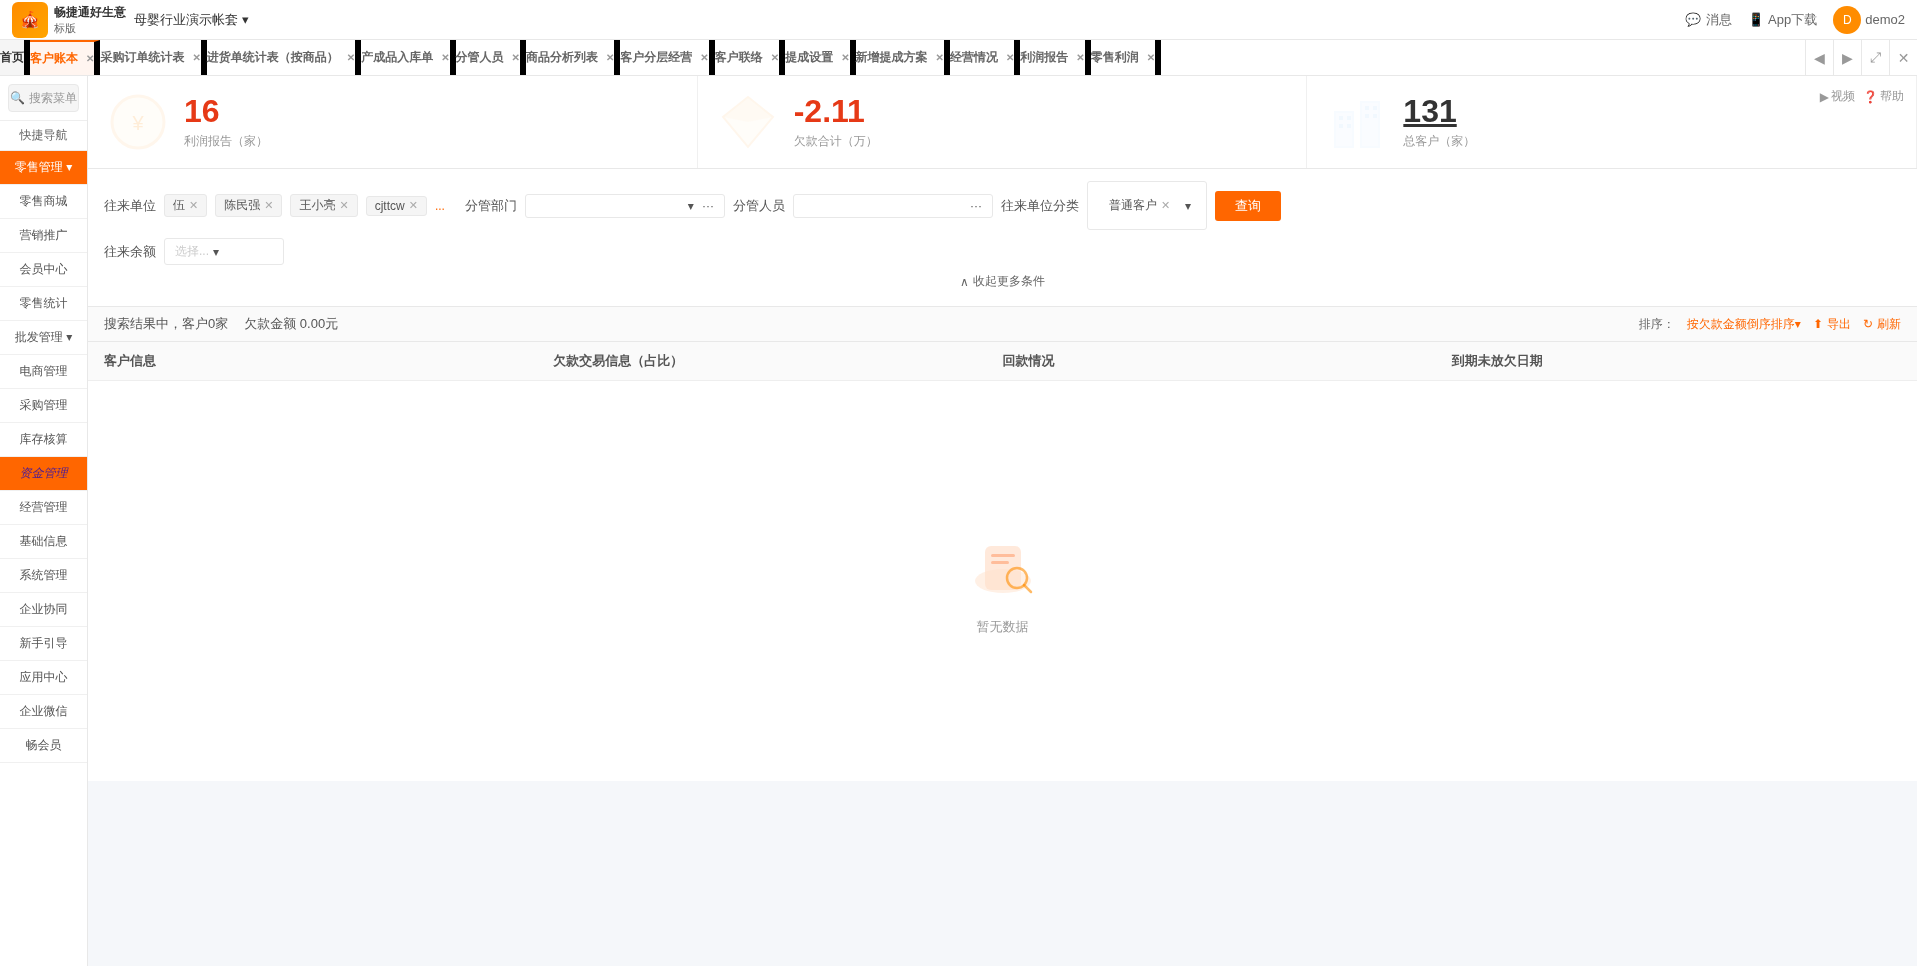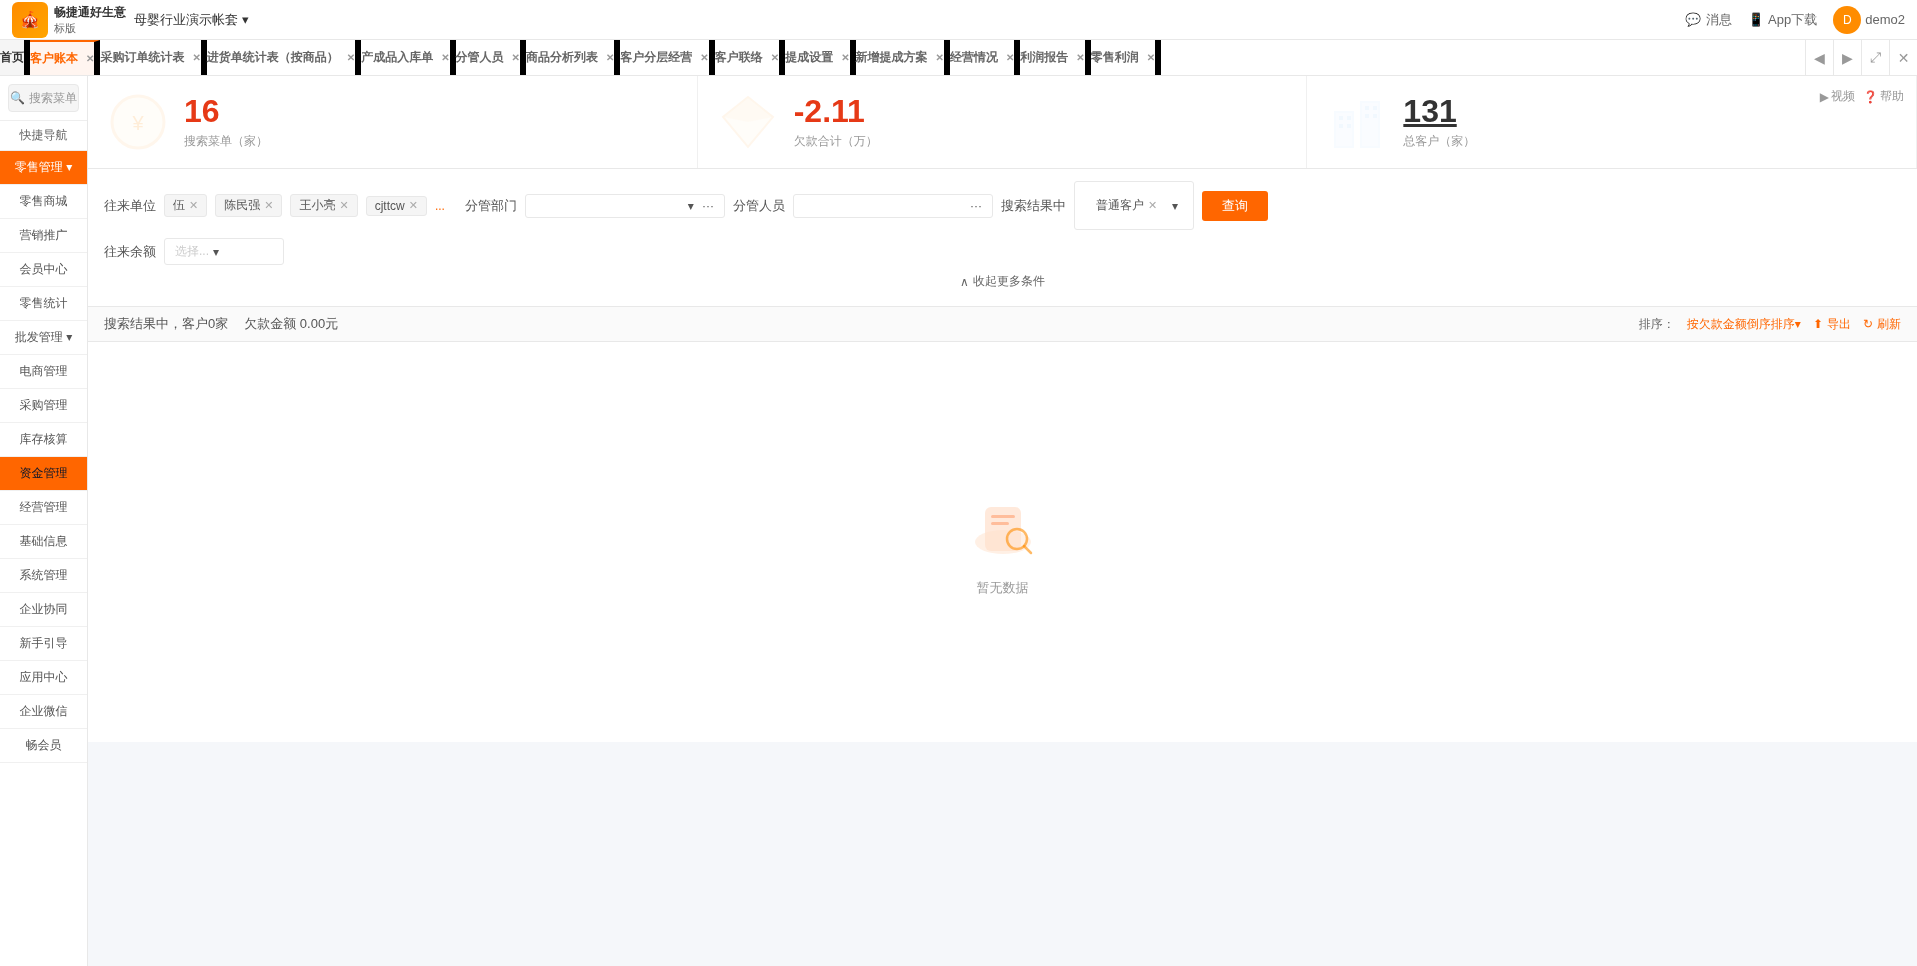--- a/index.html
+++ b/index.html
@@ -210,21 +210,21 @@
     </div>
     <div class="sidebar-item">
       <span>电商管理</span>
     </div>
     <div class="sidebar-item">
       <span>采购管理</span>
     </div>
     <div class="sidebar-item">
       <span>库存核算</span>
     </div>
-    <div class="sidebar-item" style="background:#ff6600;color:#0f172a;">
+    <div class="sidebar-item" style="background:#ff6600;color:#4c1d95;font-style:italic;">
       <span>资金管理</span>
     </div>
     <div class="sidebar-item">
       <span>经营管理</span>
     </div>
     <div class="sidebar-item">
       <span>基础信息</span>
     </div>
     <div class="sidebar-item">
       <span>系统管理</span>
@@ -252,21 +252,21 @@
 
       <div class="stat-card">
         <div class="stat-icon">
           <svg viewBox="0 0 60 60" fill="none" xmlns="http://www.w3.org/2000/svg">
             <circle cx="30" cy="30" r="26" stroke="#ff8c00" stroke-width="3" fill="#ffe0b2" opacity="0.5"></circle>
             <text x="30" y="38" text-anchor="middle" font-size="20" fill="#ff8c00">¥</text>
           </svg>
         </div>
         <div class="stat-info">
           <div class="stat-value red">16</div>
-          <div class="stat-label">搜索菜单（家）</div>
+          <div class="stat-label">利润报告（家）</div>
         </div>
       </div>
 
       <div class="stat-card">
         <div class="stat-icon">
           <svg viewBox="0 0 60 60" fill="none" xmlns="http://www.w3.org/2000/svg">
             <polygon points="30,5 55,25 30,55 5,25" stroke="#ff8c00" stroke-width="2" fill="#ffe0b2" opacity="0.5"></polygon>
             <polygon points="30,5 55,25 30,30 5,25" fill="#ffcc80" opacity="0.4"></polygon>
           </svg>
         </div>
@@ -335,21 +335,21 @@
           <span>▾</span>
           <span style="margin-left:4px;">···</span>
         </div>
 
         <span class="filter-label">分管人员</span>
         <div class="filter-select filter-select-wide">
           <span style="flex:1;color:#ccc;"></span>
           <span>···</span>
         </div>
 
-        <span class="filter-label">搜索结果中</span>
+        <span class="filter-label">往来单位分类</span>
         <div class="filter-select">
           <div class="filter-tag" style="margin:11px;border:none;background:transparent;padding:0;">
             <span>普通客户</span>
             <span class="tag-close">✕</span>
           </div>
           <span>▾</span>
         </div>
 
         <button class="btn-query">查询</button>
       </div>
@@ -382,20 +382,26 @@
           <span>导出</span>
         </div>
         <div class="results-btn">
           <span>↻</span>
           <span>刷新</span>
         </div>
       </div>
     </div>
 
     <div class="data-table">
+      <div class="table-header">
+        <div>客户信息</div>
+        <div>欠款交易信息（占比）</div>
+        <div>回款情况</div>
+        <div>到期未放欠日期</div>
+      </div>
       <div class="table-body">
         <div class="empty-state">
 
           <svg class="empty-icon" viewBox="0 0 80 80" fill="none" xmlns="http://www.w3.org/2000/svg">
             <ellipse cx="40" cy="55" rx="28" ry="12" fill="#ffccaa" opacity="0.3"></ellipse>
             <rect x="22" y="20" width="36" height="44" rx="6" fill="#ffe0cc" opacity="0.7"></rect>
             <rect x="28" y="28" width="24" height="3" rx="1.5" fill="#ffaa80" opacity="0.7"></rect>
             <rect x="28" y="35" width="18" height="3" rx="1.5" fill="#ffaa80" opacity="0.7"></rect>
             <circle cx="54" cy="52" r="10" fill="none" stroke="#ff8c00" stroke-width="2.5" opacity="0.6"></circle>
             <line x1="61" y1="59" x2="68" y2="66" stroke="#ff8c00" stroke-width="2.5" stroke-linecap="round" opacity="0.6"></line>

